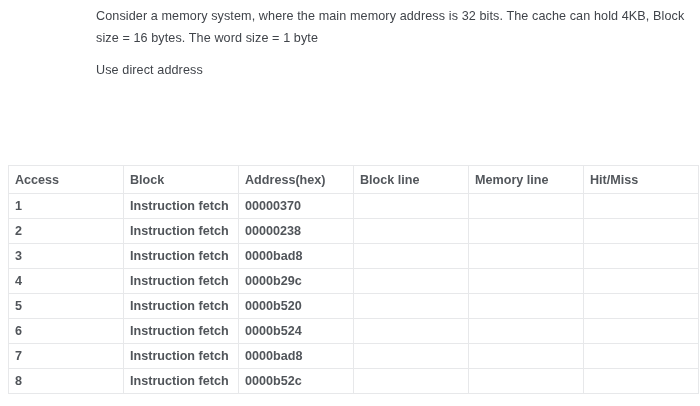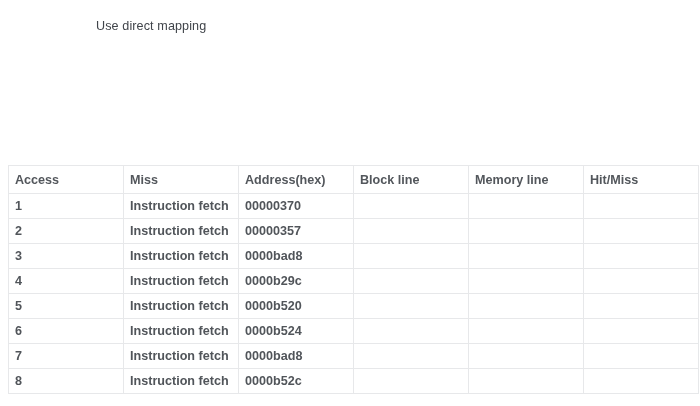--- a/index.html
+++ b/index.html
@@ -61,55 +61,56 @@
   }
   table.req-table td.cell-right {
     text-align: left;
     padding: 0 3px 0 6px;
   }
 </style>
 </head>
 <body>
 
 <div class="question-text">
-  <p class="p2">Use direct mapping</p>
+  <p class="p1">Consider a memory system, where the main memory address is 32 bits. The cache can hold 4KB, Block size = 16 bytes. The word size = 1 byte</p>
+  <p class="p2">Use direct address</p>
 </div>
 
 <table class="req-table">
   <colgroup>
     <col>
       <col>
       <col>
       <col>
       <col>
       <col>
   </colgroup>
   <thead>
     <tr>
       <th>Access</th>
-      <th>Miss</th>
+      <th>Block</th>
       <th>Address(hex)</th>
       <th>Block line</th>
       <th>Memory line</th>
       <th>Hit/Miss</th>
     </tr>
   </thead>
   <tbody>
     <tr>
       <td>1</td>
       <td class="cell-right">Instruction fetch</td>
       <td class="cell-right">00000370</td>
       <td></td>
       <td></td>
       <td></td>
     </tr>
     <tr>
       <td>2</td>
       <td class="cell-right">Instruction fetch</td>
-      <td class="cell-right">00000357</td>
+      <td class="cell-right">00000238</td>
       <td></td>
       <td></td>
       <td></td>
     </tr>
     <tr>
       <td>3</td>
       <td class="cell-right">Instruction fetch</td>
       <td class="cell-right">0000bad8</td>
       <td></td>
       <td></td>

